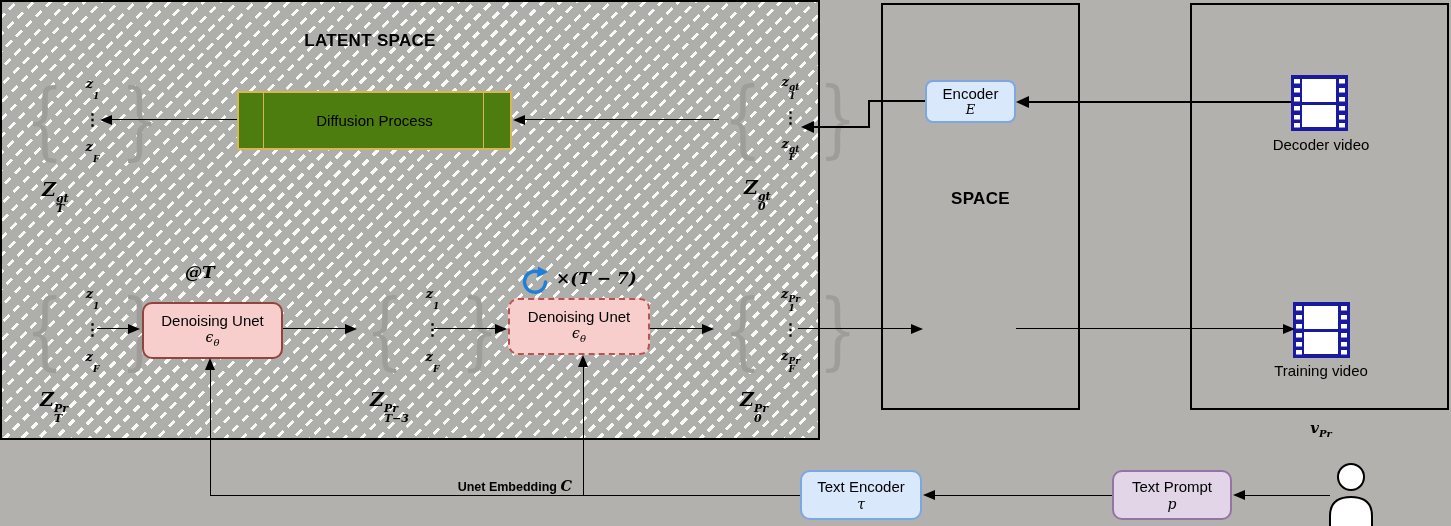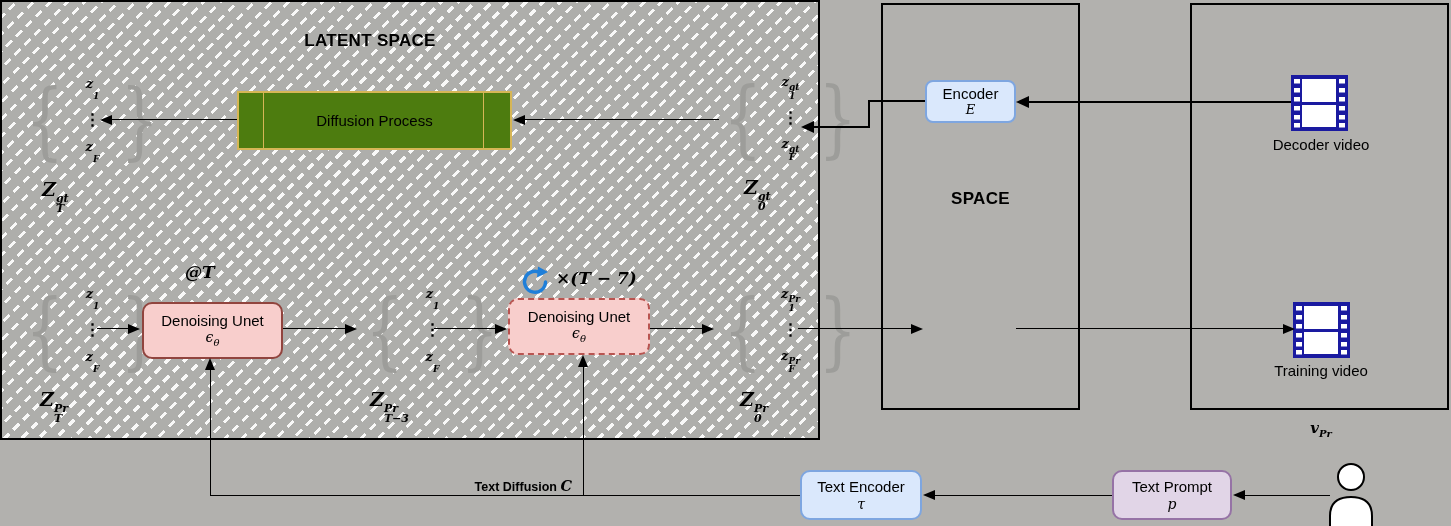--- a/index.html
+++ b/index.html
@@ -254,21 +254,21 @@
   </svg>
   <div class="video-label" style="left:1240px;top:362px;">Training video</div>
   <div class="video-sym" style="left:1240px;top:383px;margin-top:36px;"><span>v</span><sub style="font-size:10px;">Pr</sub></div>
 
   <svg class="icon" style="left:1322px;top:462px;" width="58" height="80" viewBox="0 0 58 80">
     <circle cx="29" cy="15" r="13" fill="#ffffff" stroke="#000000" stroke-width="2"></circle>
     <path d="M8 80 L8 54 Q8 35 29 35 Q50 35 50 54 L50 80 Z" fill="#ffffff" stroke="#000000" stroke-width="2"></path>
   </svg>
 
   <div id="text-embedding-label">
-    <span>Text Diffusion</span> <span class="cvar">C</span>
+    <span>Unet Embedding</span> <span class="cvar">C</span>
   </div>
 
   <div class="hline" style="left:112px;top:119px;width:125px;"></div>
   <div class="ah ah-l" style="left:100px;top:115px;"></div>
 
   <div class="hline" style="left:524px;top:119px;width:195px;"></div>
   <div class="ah ah-l" style="left:513px;top:115px;"></div>
 
   <div class="hline thick" style="left:868px;top:100px;width:57px;"></div>
   <div class="vline vthick" style="left:868px;top:100px;height:27px;"></div>

